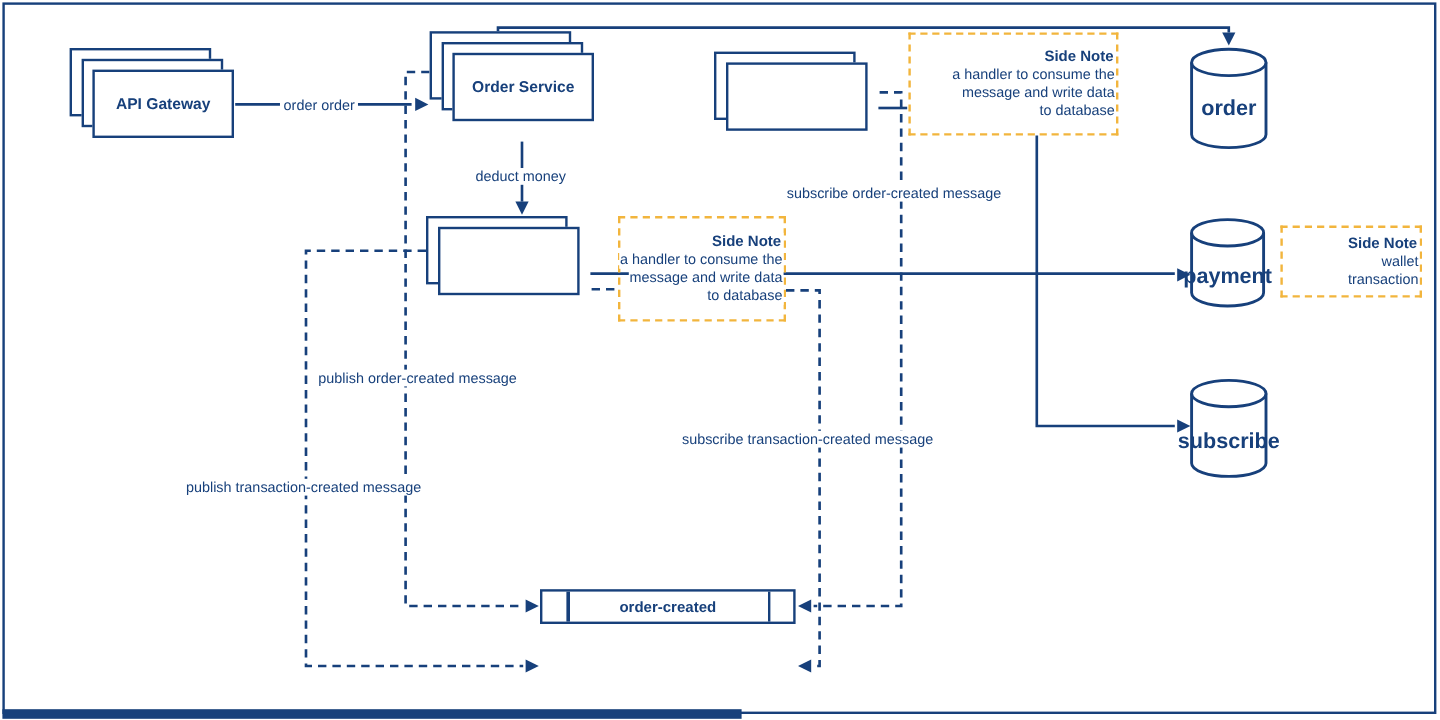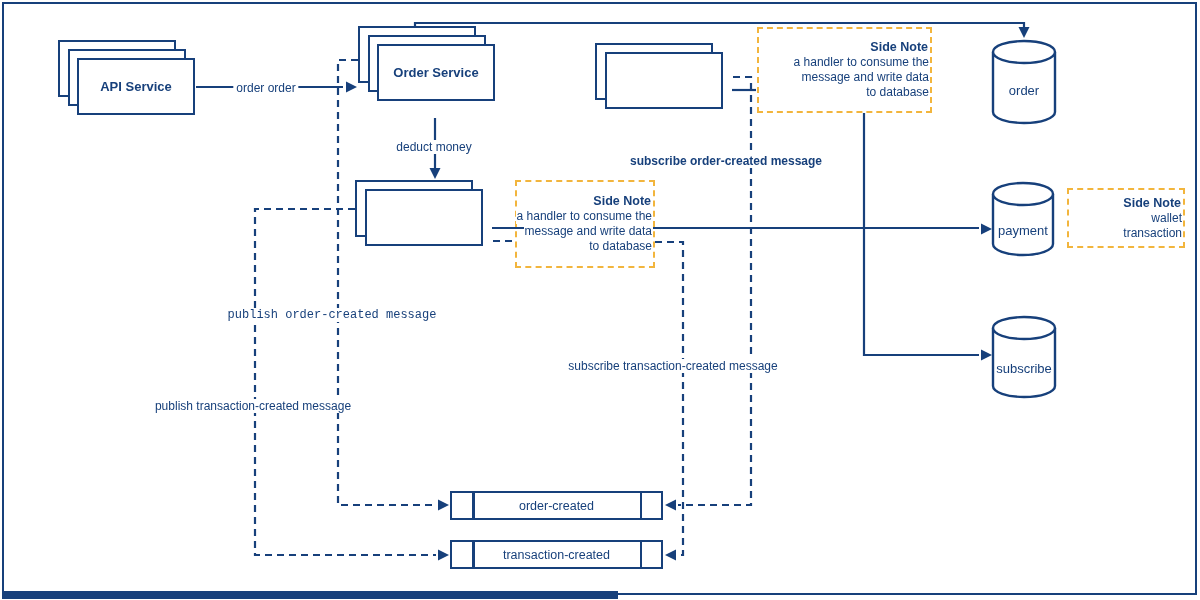--- a/index.html
+++ b/index.html
@@ -19,26 +19,26 @@
   .sbox .slabel{font-weight:bold;font-size:13px;white-space:nowrap;}
   
   .note{position:absolute;border:2px dashed #F2B53D;box-sizing:border-box;text-align:center;z-index:4;
         display:flex;flex-direction:column;align-items:flex-end;justify-content:center;line-height:15px;font-size:12px;}
   .note-title{font-weight:bold;font-size:12.5px;background:#ffffff;padding:0 2px;}
   .note-line{background:#ffffff;padding:0 1px;white-space:nowrap;}
   
   .queue{position:absolute;width:213px;height:29px;border:2.5px solid #17407B;box-sizing:border-box;background:#ffffff;
          display:flex;align-items:center;justify-content:center;z-index:4;}
   .qdiv{position:absolute;top:0;bottom:0;width:2.5px;background:#17407B;}
-  .qlabel{font-weight:normal;font-size:12.5px;}
+  .qlabel{font-weight:bold;font-size:12.5px;}
   
   .elabel{position:absolute;transform:translate(-50%,-50%);background:#ffffff;padding:0 3px;
           font-size:12px;white-space:nowrap;z-index:5;}
   
-  .dblabel{position:absolute;transform:translate(-50%,-50%);font-weight:normal;font-size:13px;white-space:nowrap;z-index:5;}
+  .dblabel{position:absolute;transform:translate(-50%,-50%);font-weight:bold;font-size:18px;white-space:nowrap;z-index:5;}
 </style>
 </head>
 <body>
 
 <div class="stage">
 
   <svg class="wires" width="1200" height="600" viewBox="0 0 1200 600">
     <g stroke="#17407B" stroke-width="2.2" fill="none">
       <path d="M196,87 H343"></path>
       <path d="M435,118 V168"></path>
@@ -81,21 +81,21 @@
     </g>
   </svg>
 
   <div class="frame"></div>
   <div class="bottom-bar"></div>
 
   <div class="stack" style="left:58px;top:40px;">
     <div class="sbox b1"></div>
     <div class="sbox b2"></div>
     <div class="sbox b3">
-      <span class="slabel">API Service</span>
+      <span class="slabel">API Gateway</span>
     </div>
   </div>
 
   <div class="stack" style="left:358px;top:26px;">
     <div class="sbox b1"></div>
     <div class="sbox b2"></div>
     <div class="sbox b3">
       <span class="slabel">Order Service</span>
     </div>
   </div>
@@ -129,30 +129,25 @@
     <span class="note-line">wallet</span>
     <span class="note-line">transaction</span>
   </div>
 
   <div class="queue" style="left:450px;top:491px;">
     <div class="qdiv" style="left:20px;"></div>
     <div class="qdiv" style="right:19px;"></div>
     <span class="qlabel">order-created</span>
   </div>
 
-  <div class="queue" style="left:450px;top:540px;">
-    <div class="qdiv" style="left:20px;"></div>
-    <div class="qdiv" style="right:19px;"></div>
-    <span class="qlabel">transaction-created</span>
-  </div>
 
   <div class="dblabel" style="left:1024px;top:90px;">order</div>
   <div class="dblabel" style="left:1023px;top:230px;">payment</div>
   <div class="dblabel" style="left:1024px;top:368px;">subscribe</div>
 
   <span class="elabel" style="left:266px;top:88px;">order order</span>
   <span class="elabel" style="left:434px;top:147px;">deduct money</span>
-  <span class="elabel" style="left:726px;top:161px;font-weight:bold;">subscribe order-created message</span>
-  <span class="elabel" style="left:332px;top:315px;font-family:Liberation Mono, monospace;">publish order-created message</span>
+  <span class="elabel" style="left:745px;top:161px;">subscribe order-created message</span>
+  <span class="elabel" style="left:348px;top:315px;">publish order-created message</span>
   <span class="elabel" style="left:253px;top:406px;">publish transaction-created message</span>
   <span class="elabel" style="left:673px;top:366px;">subscribe transaction-created message</span>
 
 </div>
 
 </body></html>

